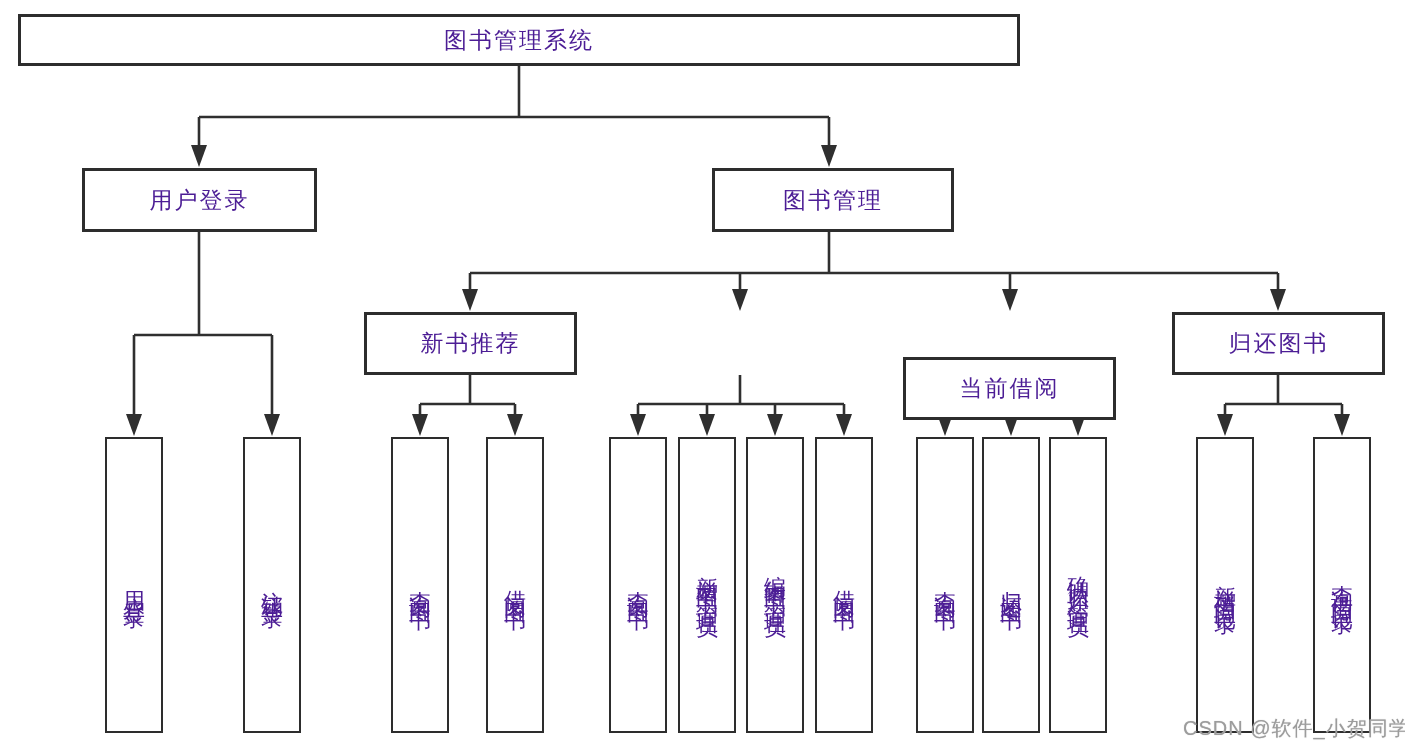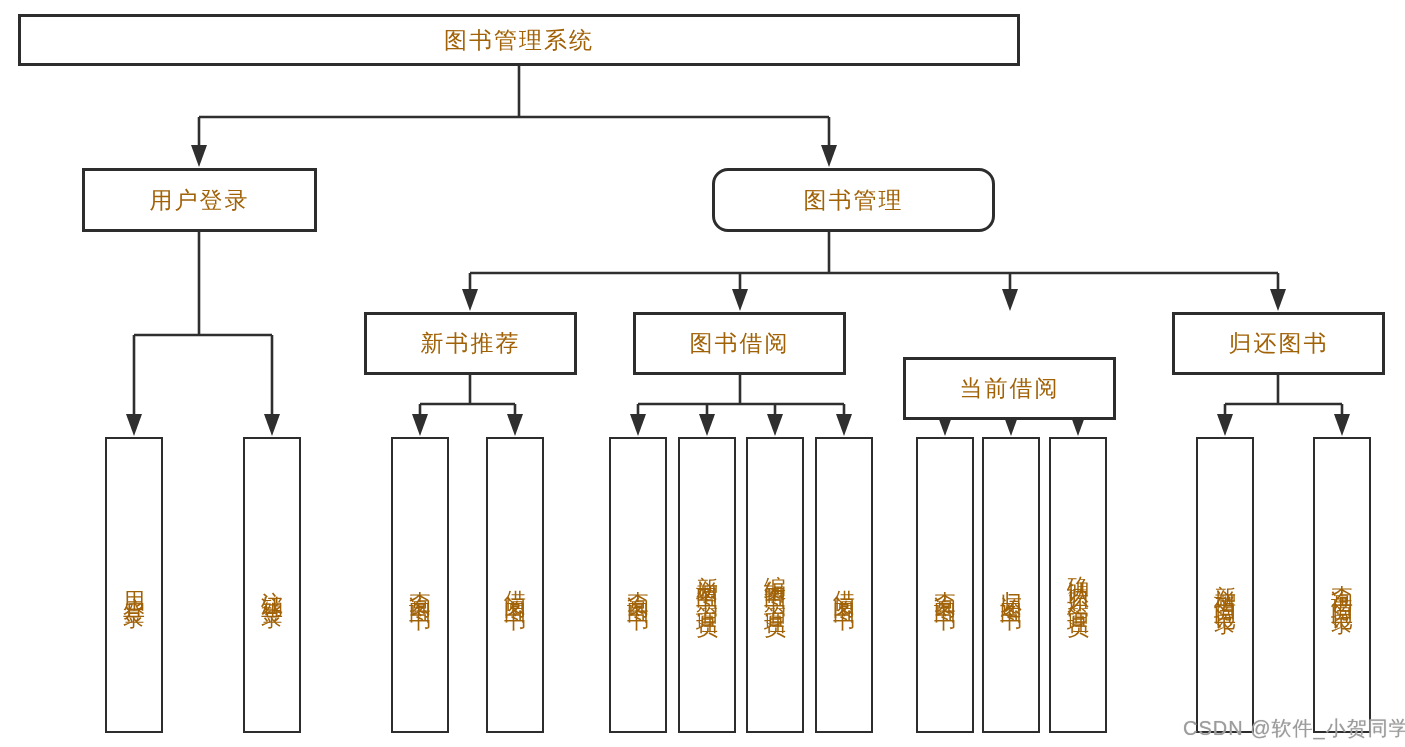--- a/index.html
+++ b/index.html
@@ -20,21 +20,21 @@
     pointer-events: none;
   }
   .node {
     position: absolute;
     background: #ffffff;
     border: 3px solid #2d2d2d;
     box-sizing: border-box;
     display: flex;
     align-items: center;
     justify-content: center;
-    color: #a16207;
+    color: #4c1d95;
   }
   .hnode span {
     font-size: 23px;
     letter-spacing: 2px;
     white-space: nowrap;
   }
   .leaf {
     border-width: 2.5px;
     top: 437px;
     width: 58px;
@@ -43,21 +43,21 @@
   .leaf span {
     writing-mode: vertical-rl;
     text-orientation: mixed;
     font-size: 22px;
     letter-spacing: 6px;
     line-height: 1;
   }
   
   .root      { left: 18px;   top: 14px;  width: 1002px; height: 52px; }
   .l2-login  { left: 82px;   top: 168px; width: 235px;  height: 64px; }
-  .l2-mgmt   { left: 712px;  top: 168px; width: 283px;  height: 64px; border-radius: 16px; }
+  .l2-mgmt   { left: 712px;  top: 168px; width: 242px;  height: 64px; }
   .l3        { top: 312px; width: 213px; height: 63px; text-align: right; }
   .l3-new    { left: 364px; }
   .l3-borrow { left: 633px; }
   .l3-cur    { left: 903px; margin-top: 45px; }
   .l3-rec    { left: 1172px; }
   
   .lf-ulogin  { left: 105px; }
   .lf-logout  { left: 243px; }
   .lf-nbq     { left: 391px; }
   .lf-nbb     { left: 486px; }
@@ -126,23 +126,20 @@
   <div class="node hnode l2-login">
     <span>用户登录</span>
   </div>
   <div class="node hnode l2-mgmt">
     <span>图书管理</span>
   </div>
 
   <div class="node hnode l3 l3-new">
     <span>新书推荐</span>
   </div>
-  <div class="node hnode l3 l3-borrow">
-    <span>图书借阅</span>
-  </div>
   <div class="node hnode l3 l3-cur">
     <span>当前借阅</span>
   </div>
   <div class="node hnode l3 l3-rec">
     <span>归还图书</span>
   </div>
 
   <div class="node leaf lf-ulogin">
     <span>用户登录</span>
   </div>

